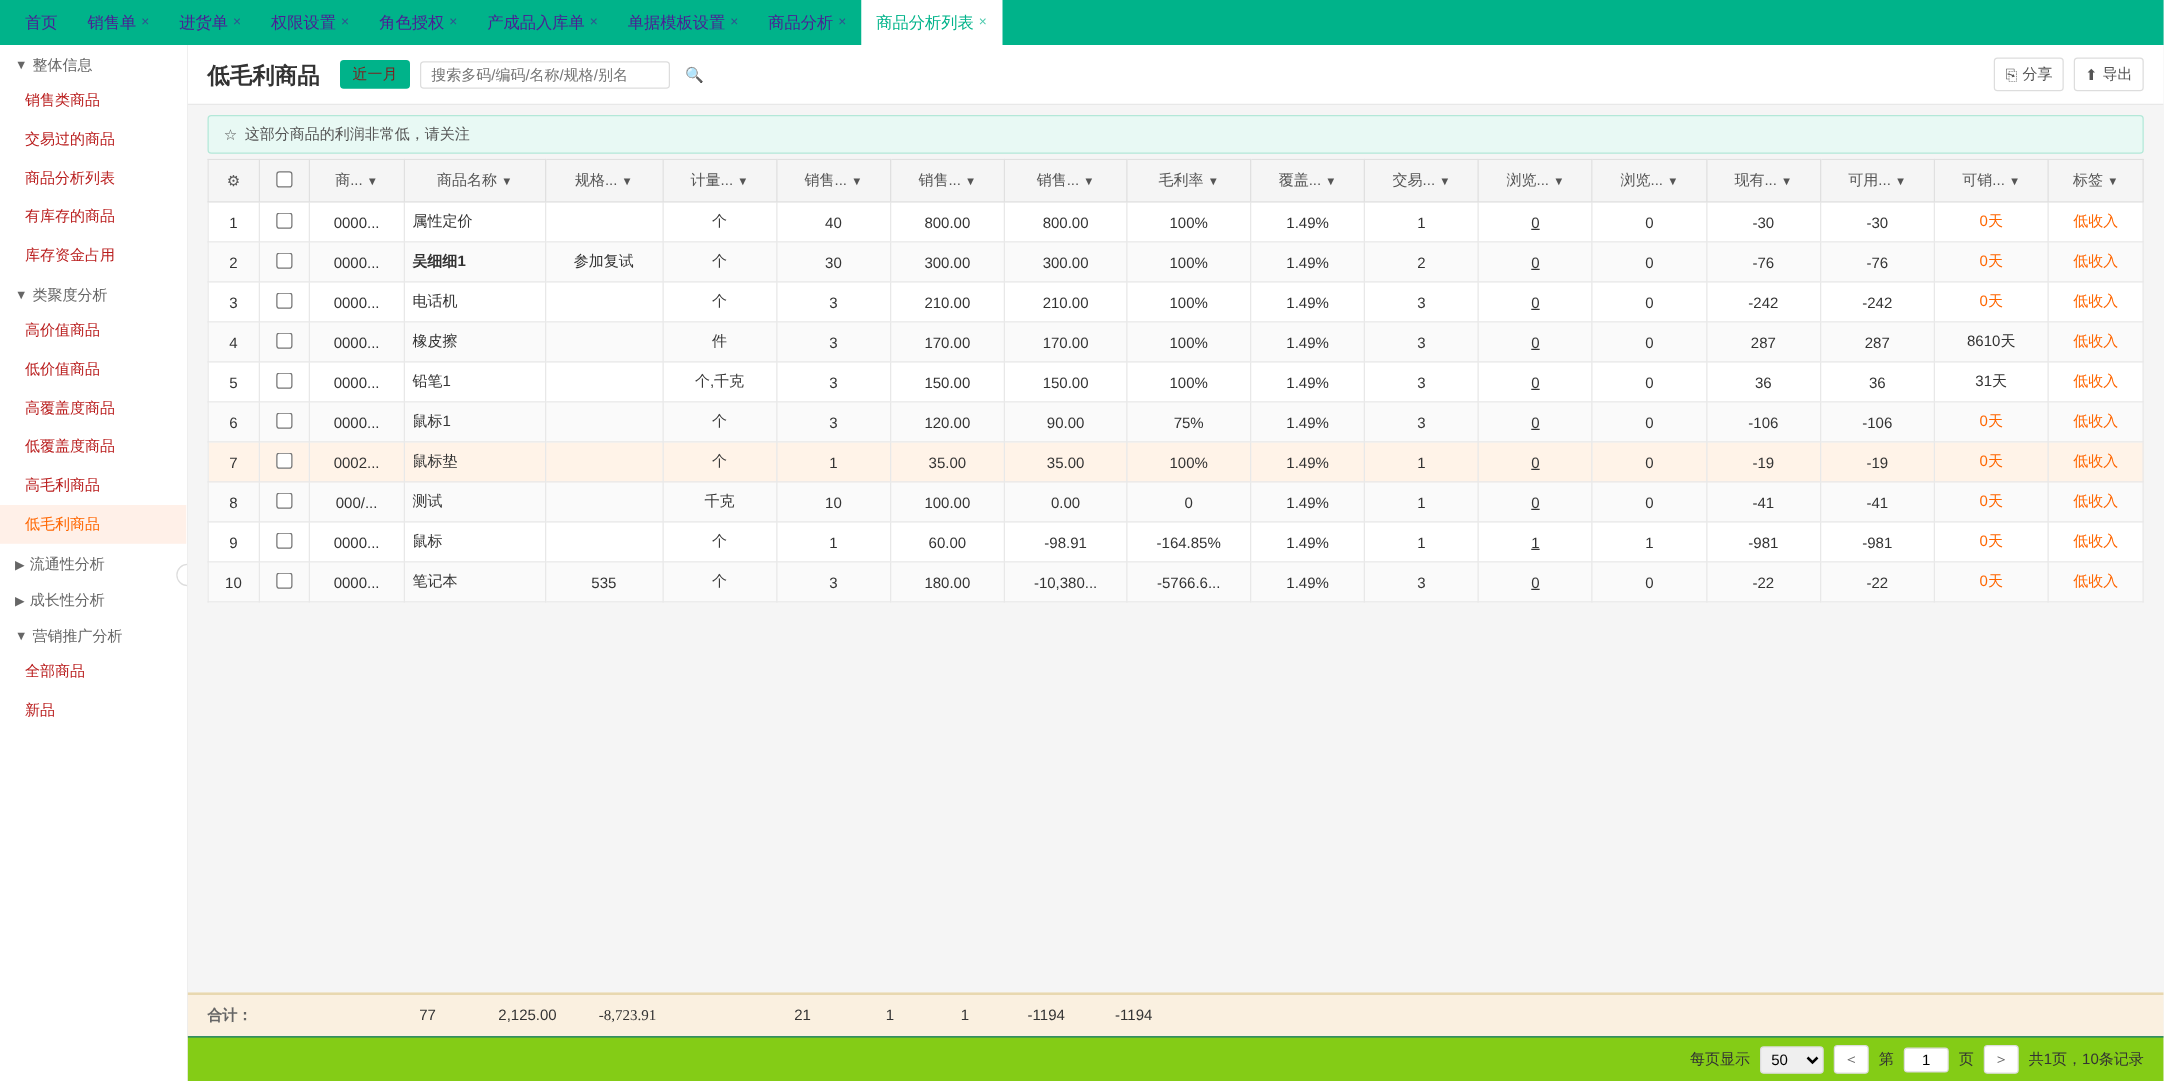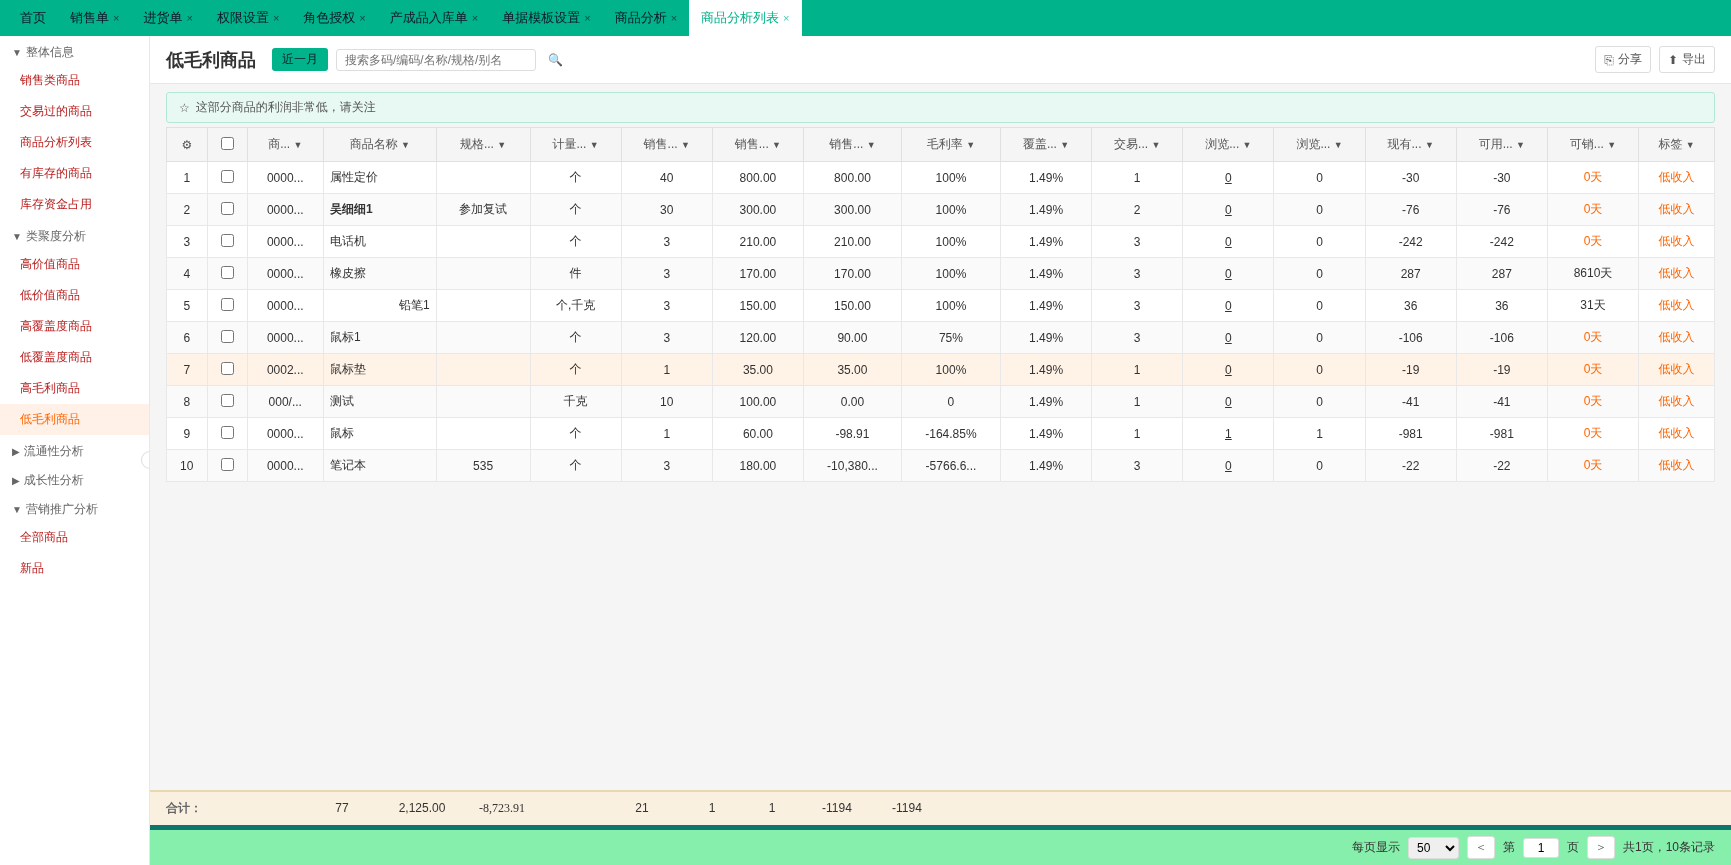--- a/index.html
+++ b/index.html
@@ -7,21 +7,21 @@
     
     
     .top-nav {
       background: #00b38a;
       display: flex;
       align-items: center;
       height: 36px;
       padding: 0 8px;
     }
     .nav-item {
-      color: #0f172a;
+      color: #4c1d95;
       padding: 0 12px;
       height: 36px;
       display: flex;
       align-items: center;
       cursor: pointer;
       font-size: 13px;
       white-space: nowrap;
     }
     .nav-item.active { background: #fff; color: #00b38a; }
     .nav-item .close-x { margin-left: 4px; font-size: 11px; opacity: 0.7; }
@@ -75,21 +75,21 @@
       gap: 8px;
     }
     .page-title {
       font-size: 18px;
       font-weight: bold;
       color: #333;
       margin-right: 8px;
     }
     .period-btn {
       background: #00b38a;
-      color: #0f172a;
+      color: #7f1d1d;
       border: none;
       padding: 3px 10px;
       border-radius: 3px;
       cursor: pointer;
       font-size: 12px;
     }
     .search-box {
       border: 1px solid #ddd;
       border-radius: 3px;
       padding: 3px 8px;
@@ -189,22 +189,22 @@
       flex: 1;
     }
     .footer-cell {
       text-align: center;
       padding: 0 6px;
       color: #333;
     }
     
     
     .pagination-bar {
-      background: #86efac;
-      border-top: 5px solid #0f766e;
+      background: #84cc16;
+      border-top: 1px solid #0f766e;
       padding: 6px 16px;
       display: flex;
       align-items: center;
       justify-content: flex-end;
       gap: 8px;
       font-size: 12px;
     }
     .pagination-select {
       border: 1px solid #ddd;
       border-radius: 3px;
@@ -457,21 +457,21 @@
       <td>0</td>
       <td>287</td>
       <td>287</td>
       <td style="">8610天</td>
       <td><span style="color:#ff6600;">低收入</span></td>
     </tr>
             <tr>
       <td>5</td>
       <td><input type="checkbox" style=""></td>
       <td>0000...</td>
-      <td style="text-align:right;">铅笔1</td>
+      <td style="text-align:left;">铅笔1</td>
       <td></td>
       <td>个,千克</td>
       <td>3</td>
       <td>150.00</td>
       <td>150.00</td>
       <td>100%</td>
       <td>1.49%</td>
       <td>3</td>
       <td><span class="underline">0</span></td>
       <td>0</td>

